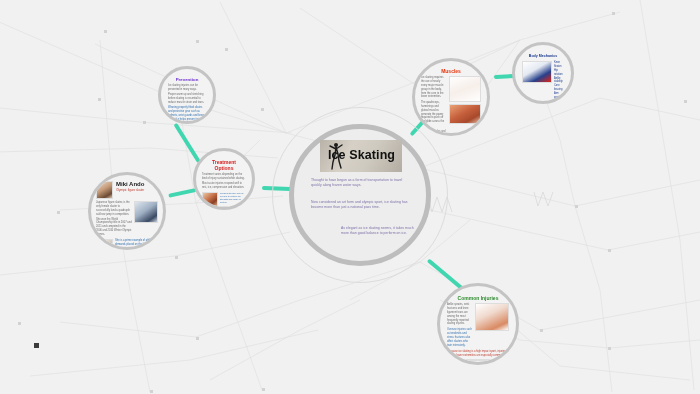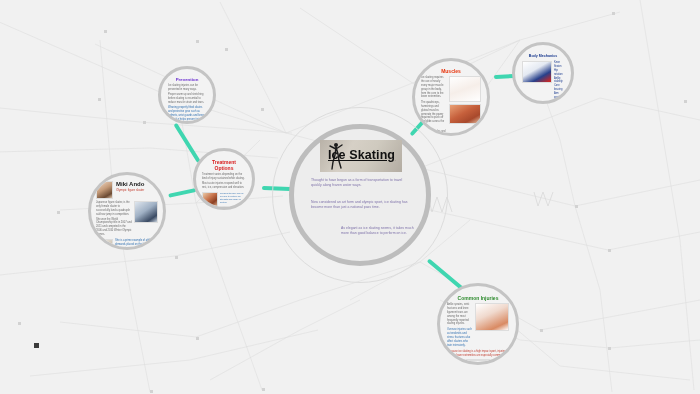--- a/index.html
+++ b/index.html
@@ -92,21 +92,20 @@
   }
   .title-text {
     position: absolute;
     left: 34px; top: 19px;
     font-size: 12.5px;
     font-weight: bold;
     color: #111;
     letter-spacing: 0.1px;
     white-space: nowrap;
     z-index: 5;
-    text-decoration: underline;
   }
   .body-p {
     position: absolute;
     color: #7c6fa8;
     font-size: 3.4px;
     line-height: 1.55;
     letter-spacing: 0.05px;
   }
   .p1 { left: 17px; top: 49px; width: 100px; }
   .p2 { left: 17px; top: 71px; width: 100px; }

